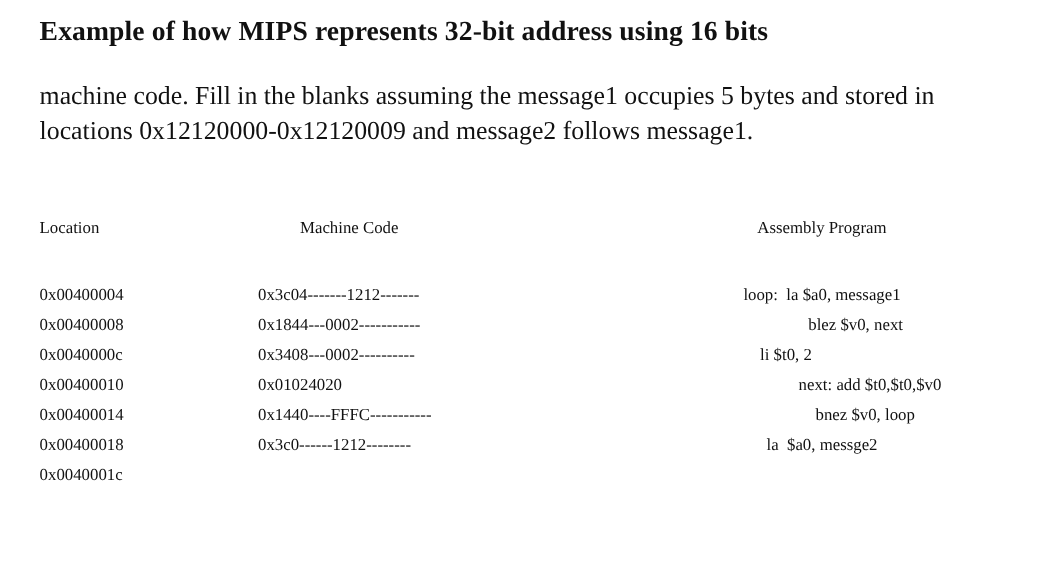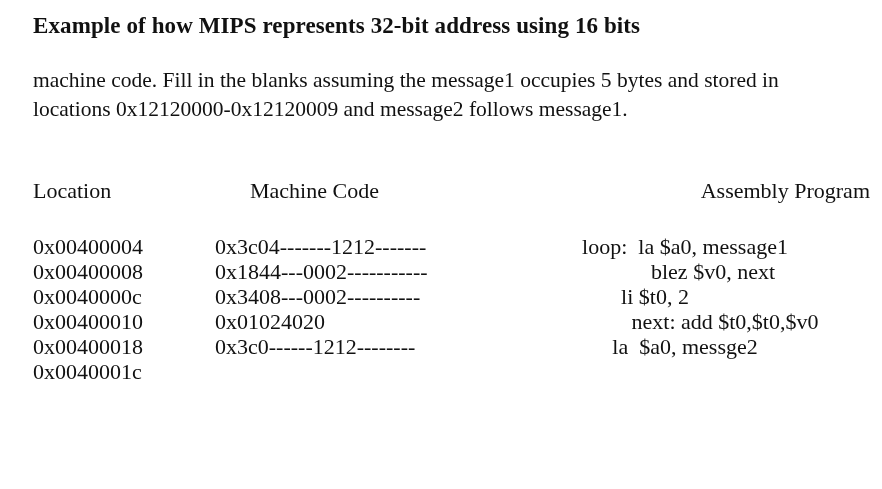--- a/index.html
+++ b/index.html
@@ -55,42 +55,42 @@
   .table {
     position: absolute;
     left: 0;
     top: 178px;
     width: 882px;
   }
   .row {
     display: block;
     position: relative;
     height: 25px;
-    font-size: 22px;
+    font-size: 14px;
     line-height: 25px;
     padding-left: 36px;
   }
   .row.header {
     height: 28px;
   }
   .cell {
     position: absolute;
     top: 0;
     white-space: pre;
   }
 
   
   .col-location  { left: 33px; }
   .col-machine   { left: 215px; }
   .col-assembly  { left: 500px; width: 370px; text-align: center; }
 
   
   .row.header .col-location  { left: 33px; }
   .row.header .col-machine   { left: 218px; margin-left: 32px; }
-  .row.header .col-assembly  { left: 500px; width: 370px; text-align: right; }
+  .row.header .col-assembly  { left: 500px; width: 370px; text-align: center; }
 
   
   .spacer-1 { height: 28px; }
 
   
   .machine-text { letter-spacing: 0px; }
 </style>
 </head>
 <body>
 
@@ -131,20 +131,25 @@
       <span class="cell col-machine machine-text">0x3408---0002----------</span>
       <span class="cell col-assembly" style="transform: translateX(-30px);">li $t0, 2</span>
     </div>
 
     <div class="row">
       <span class="cell col-location">0x00400010</span>
       <span class="cell col-machine machine-text">0x01024020</span>
       <span class="cell col-assembly" style="transform: translateX(40px);">next: add $t0,$t0,$v0</span>
     </div>
 
+    <div class="row">
+      <span class="cell col-location">0x00400014</span>
+      <span class="cell col-machine machine-text">0x1440----FFFC-----------</span>
+      <span class="cell col-assembly" style="transform: translateX(36px);">bnez $v0, loop</span>
+    </div>
 
     <div class="row">
       <span class="cell col-location">0x00400018</span>
       <span class="cell col-machine machine-text">0x3c0------1212--------</span>
       <span class="cell col-assembly" style="transform: translateX(0px);">la  $a0, messge2</span>
     </div>
 
     <div class="row">
       <span class="cell col-location">0x0040001c</span>
       <span class="cell col-assembly"></span>

